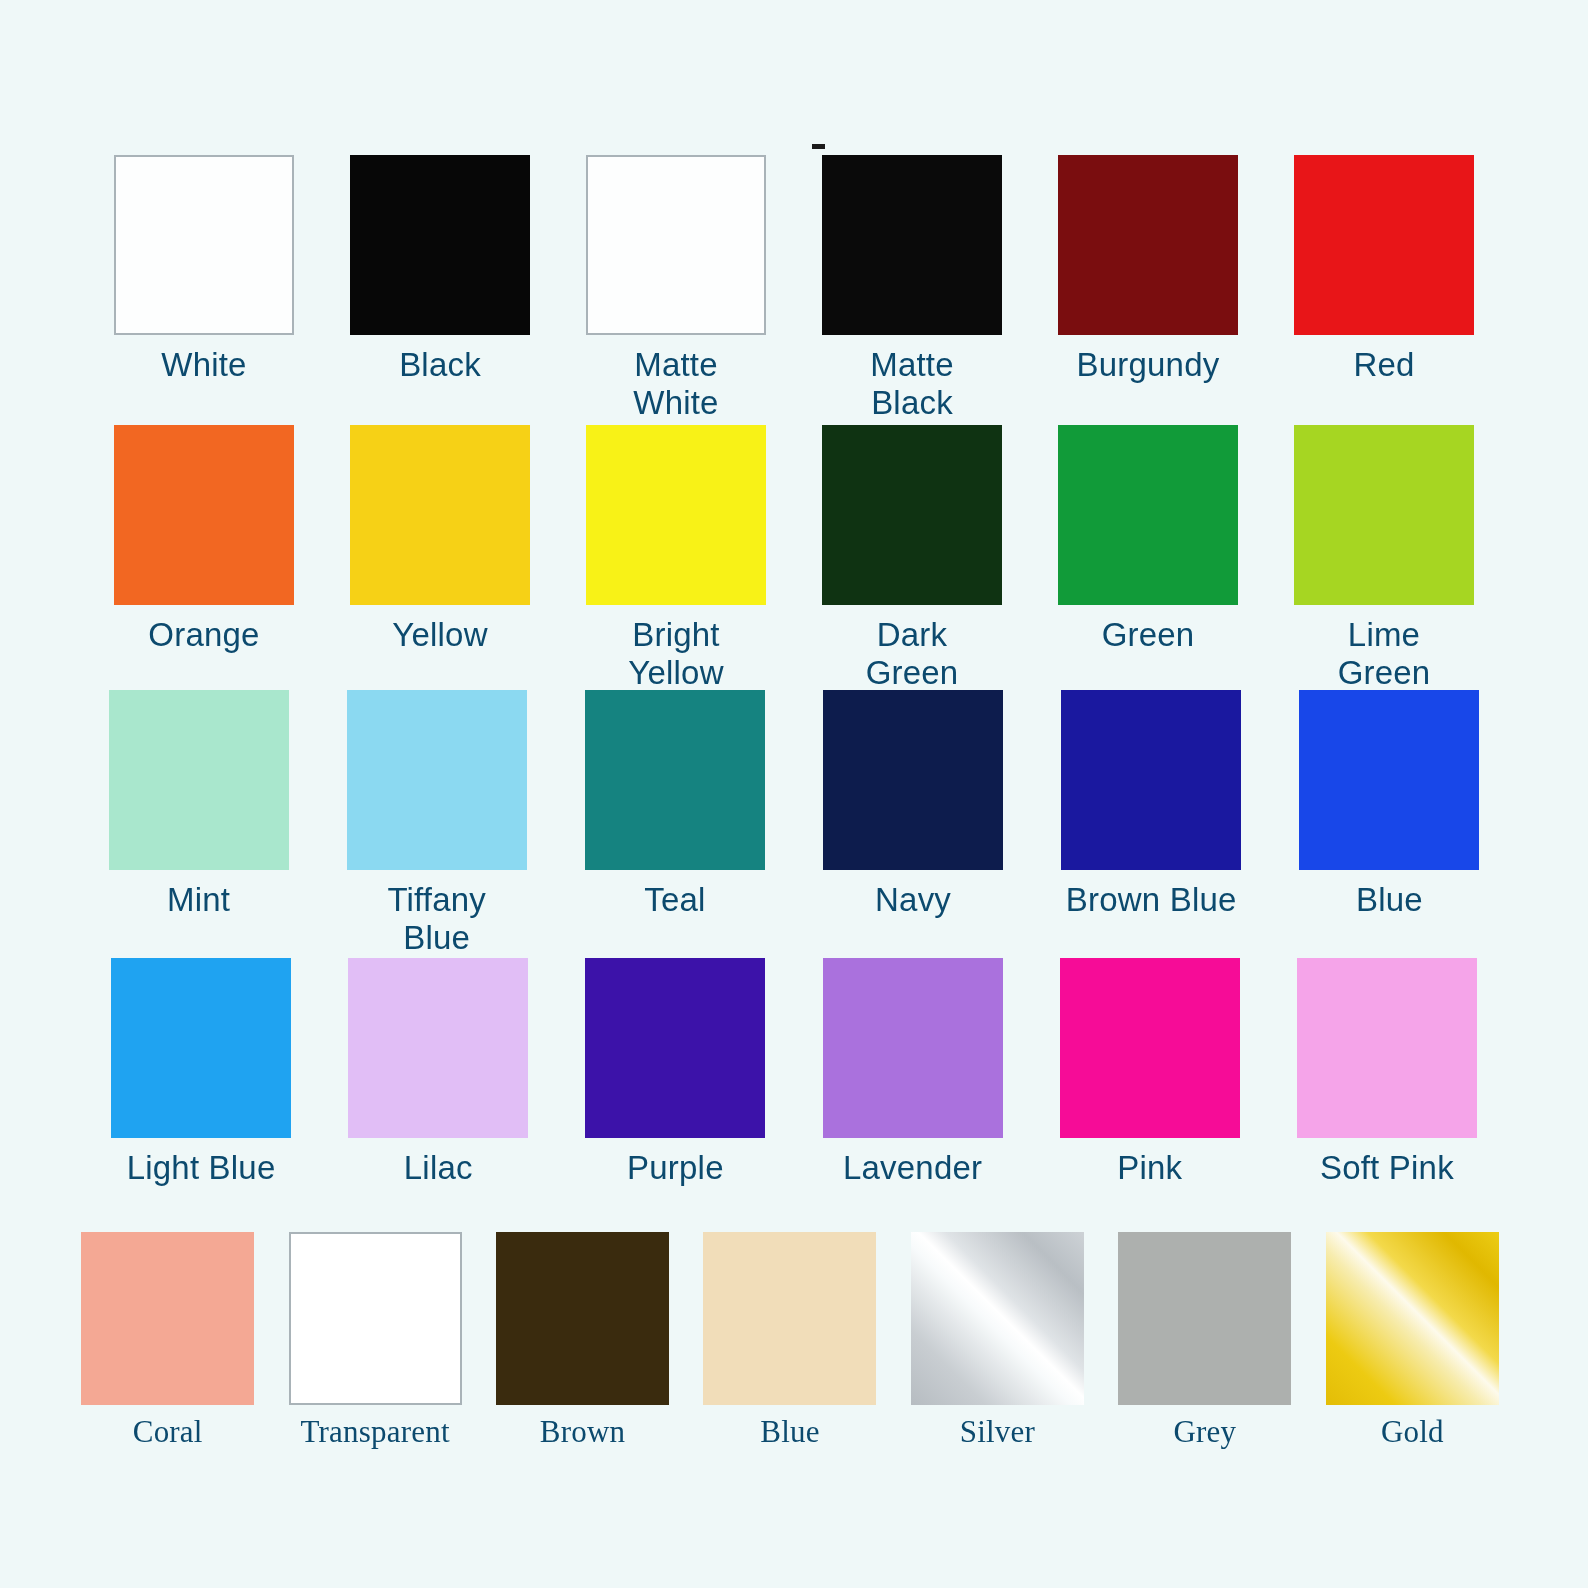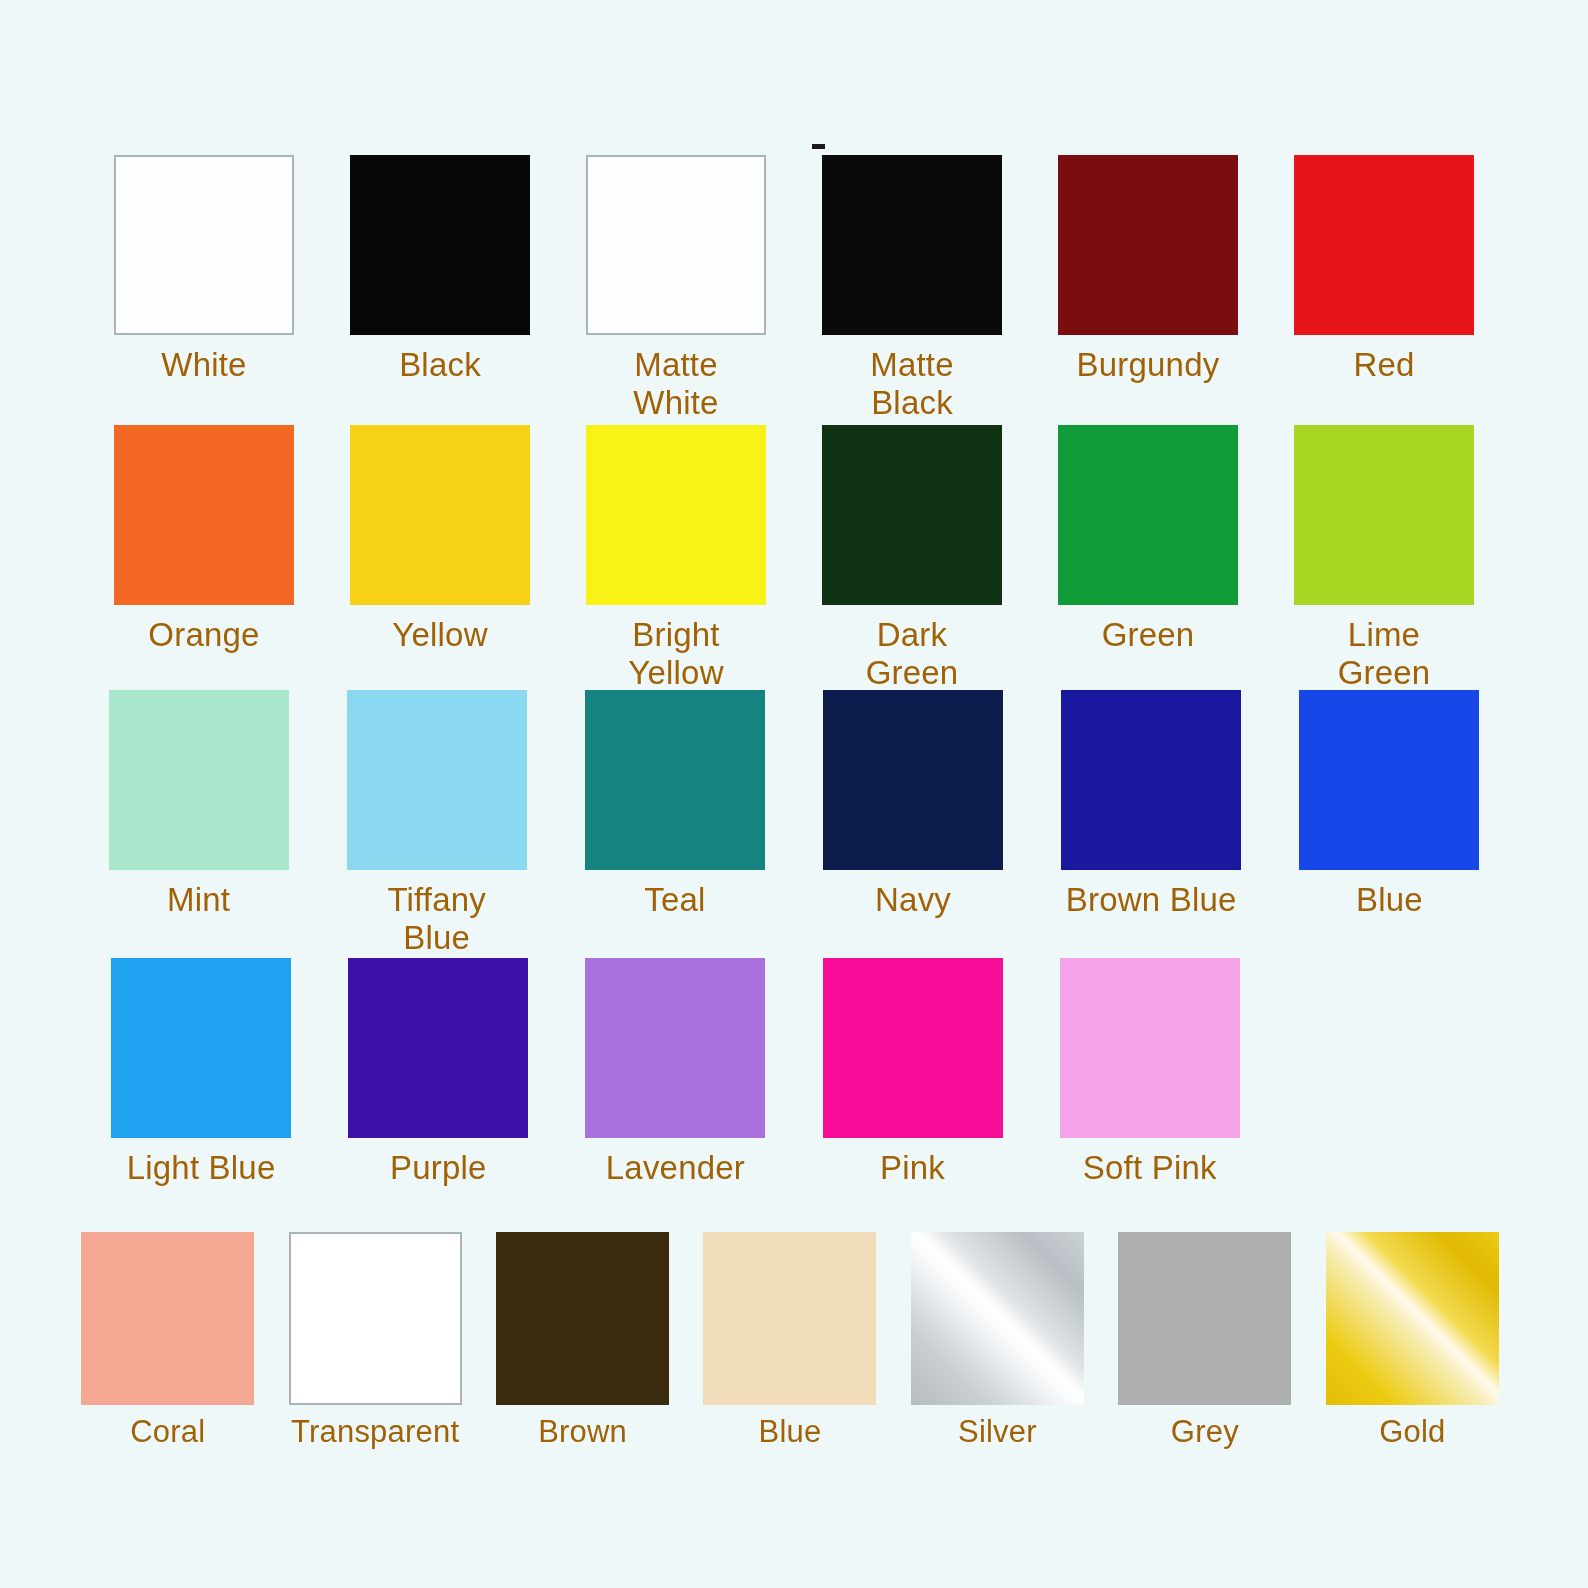--- a/index.html
+++ b/index.html
@@ -45,35 +45,36 @@
   .swatch-box {
     width: 180px;
     height: 180px;
     box-sizing: border-box;
   }
 
   .swatch-label {
     margin-top: 11px;
     font-size: 33px;
     line-height: 1.15;
-    color: #a16207;
+    color: #0c4a6e;
     text-align: center;
     letter-spacing: 0.2px;
     white-space: pre-line;
     font-weight: 400;
   }
 
   
   .swatch-grid-bottom {
     position: absolute;
     left: 64px;
     top: 1232px;
     width: 1452px;
     display: grid;
     grid-template-columns: repeat(7, 1fr);
+    font-family: Liberation Serif, serif;
   }
 
   .swatch-grid-bottom .swatch-box {
     width: 173px;
     height: 173px;
   }
 
   .swatch-grid-bottom .swatch-label {
     margin-top: 9px;
     font-size: 31px;
@@ -187,20 +188,24 @@
       <div class="swatch-label">Blue</div>
     </div>
   </div>
 
   <div class="swatch-grid grid-row-4">
     <div class="swatch-cell">
       <div class="swatch-box" style="background: rgb(31, 163, 241);"></div>
       <div class="swatch-label">Light Blue</div>
     </div>
     <div class="swatch-cell">
+      <div class="swatch-box" style="background: rgb(225, 190, 246);"></div>
+      <div class="swatch-label">Lilac</div>
+    </div>
+    <div class="swatch-cell">
       <div class="swatch-box" style="background: rgb(60, 18, 169);"></div>
       <div class="swatch-label">Purple</div>
     </div>
     <div class="swatch-cell">
       <div class="swatch-box" style="background: rgb(170, 113, 221);"></div>
       <div class="swatch-label">Lavender</div>
     </div>
     <div class="swatch-cell">
       <div class="swatch-box" style="background: rgb(246, 12, 151);"></div>
       <div class="swatch-label">Pink</div>

